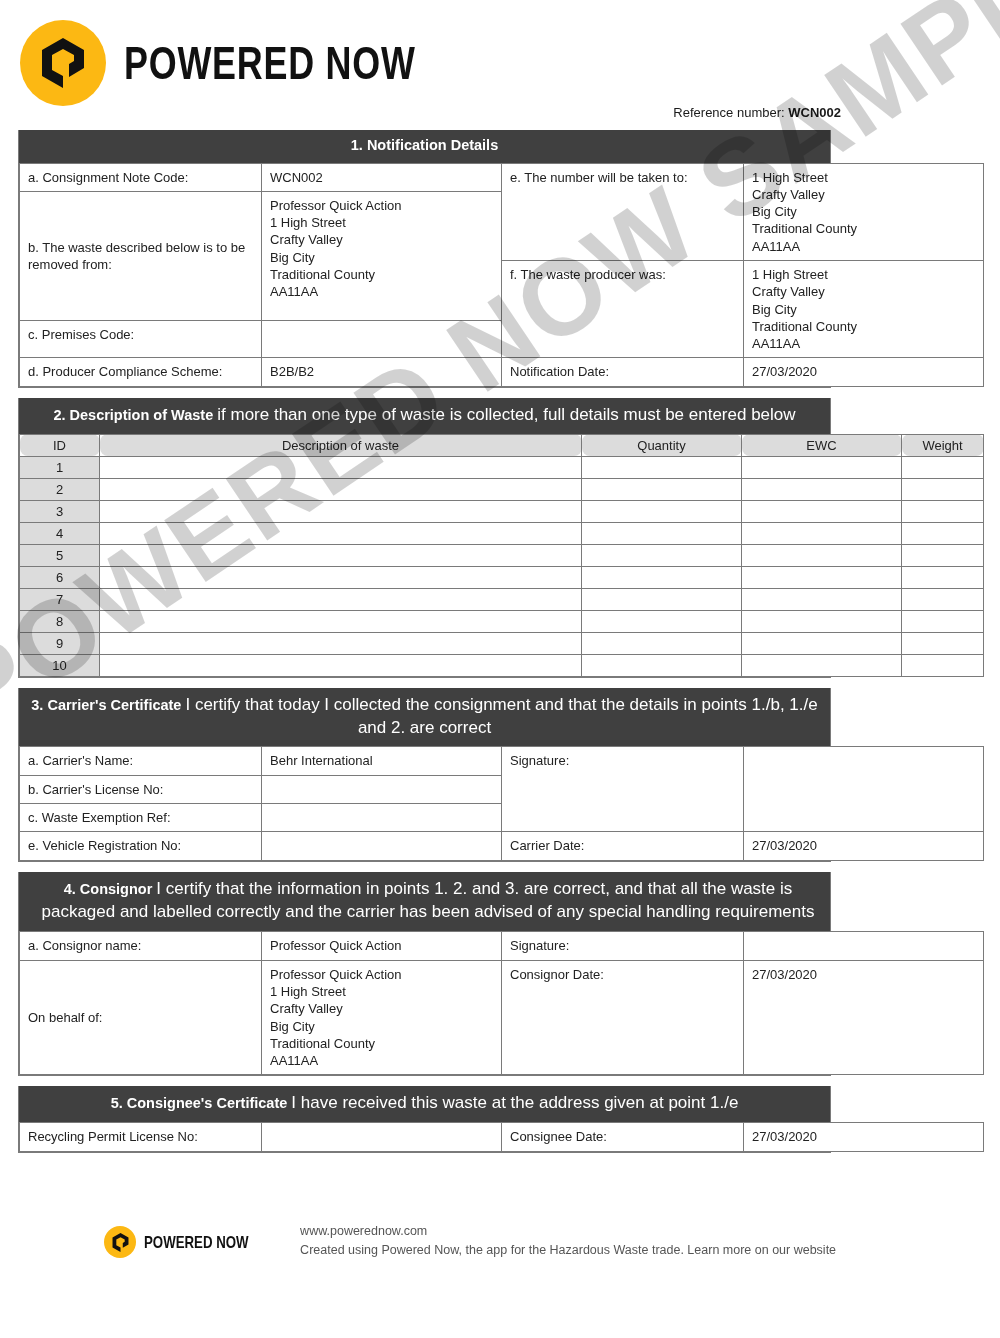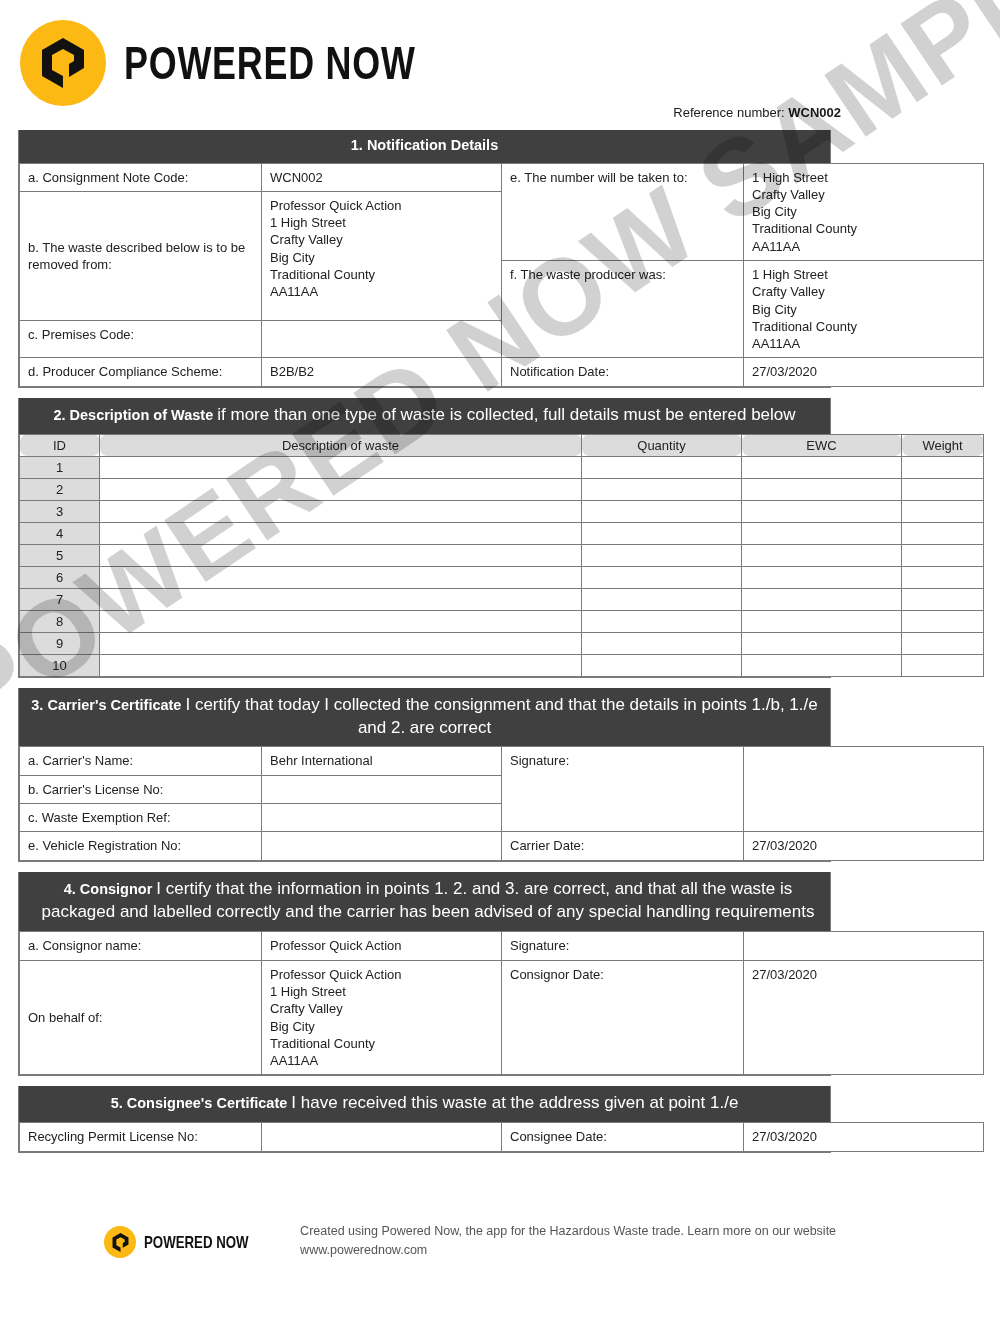--- a/index.html
+++ b/index.html
@@ -492,22 +492,22 @@
   <div class="footer">
     <div class="footer-brand">
       <div class="footer-logo">
         <svg width="19" height="21" viewBox="0 0 50 54" aria-hidden="true">
           <path d="M25 2 L46 14 L46 32 L31 41 L31 28 L36 25 L36 19 L25 13 L14 19 L14 34 L25 40 L25 52 L4 40 L4 14 Z" fill="#111111"></path>
         </svg>
       </div>
       <div class="footer-word">POWERED NOW</div>
     </div>
     <div class="footer-text">
+      <div>www.powerednow.com</div>
       <div>Created using Powered Now, the app for the Hazardous Waste trade. Learn more on our website</div>
-      <div>www.powerednow.com</div>
     </div>
   </div>
 
   <div class="watermark">
     <div class="watermark-text">POWERED NOW SAMPLE</div>
   </div>
 
 </div>
 
 </body></html>

